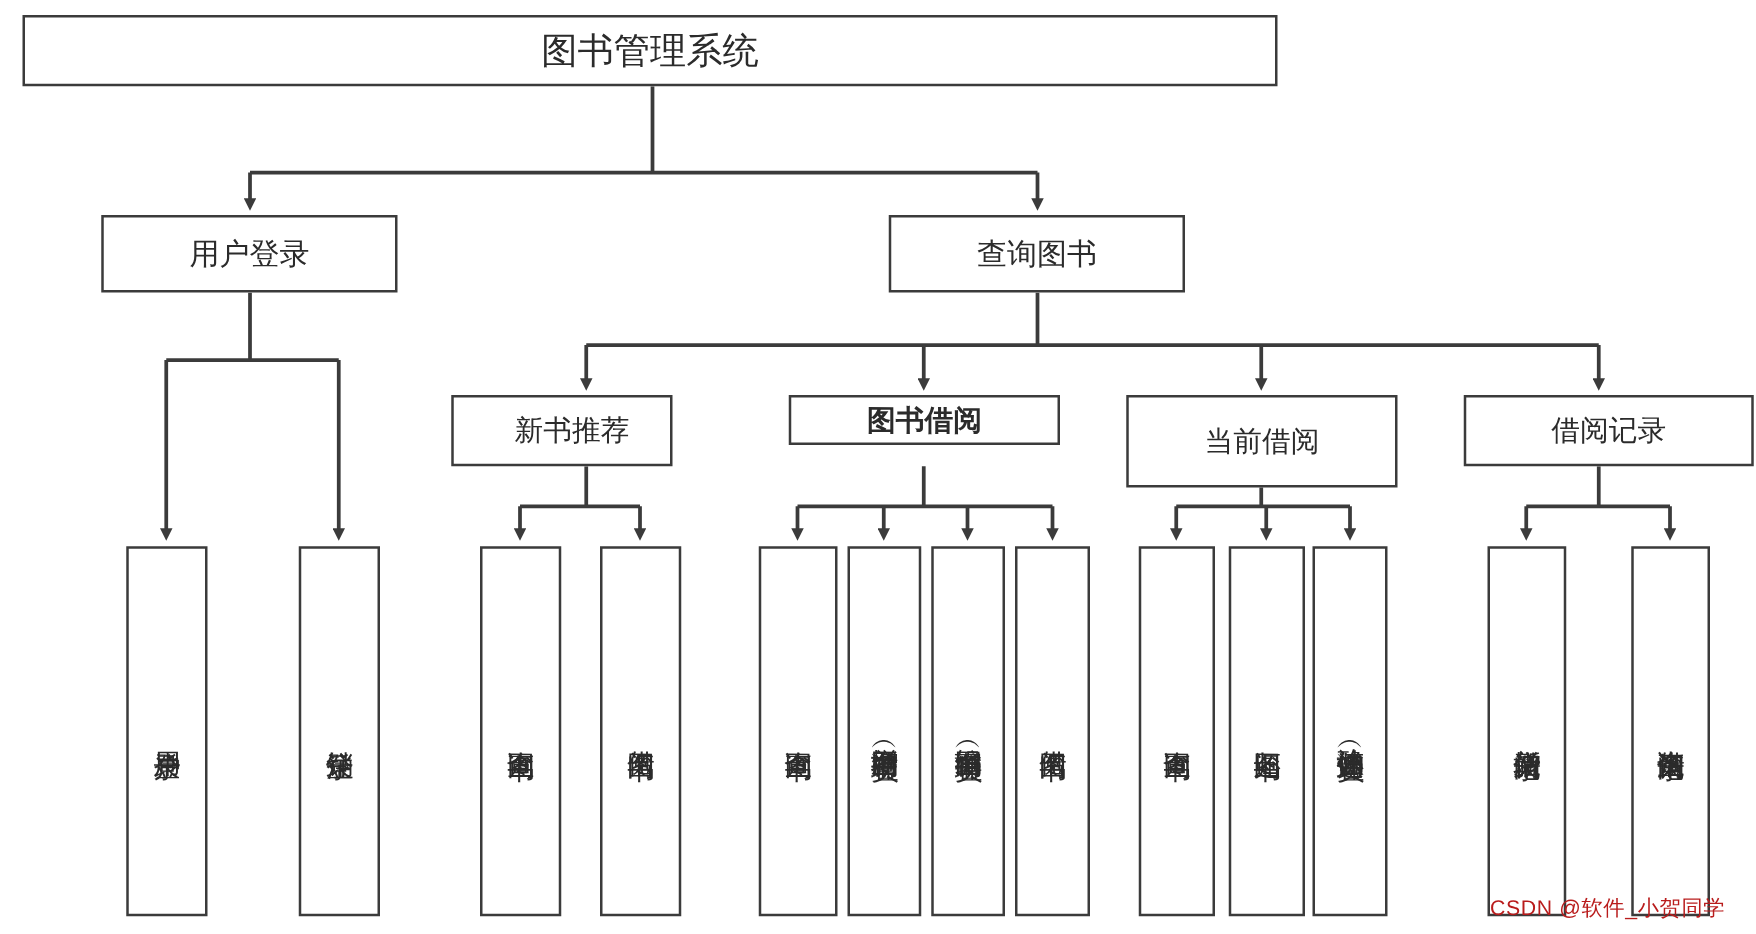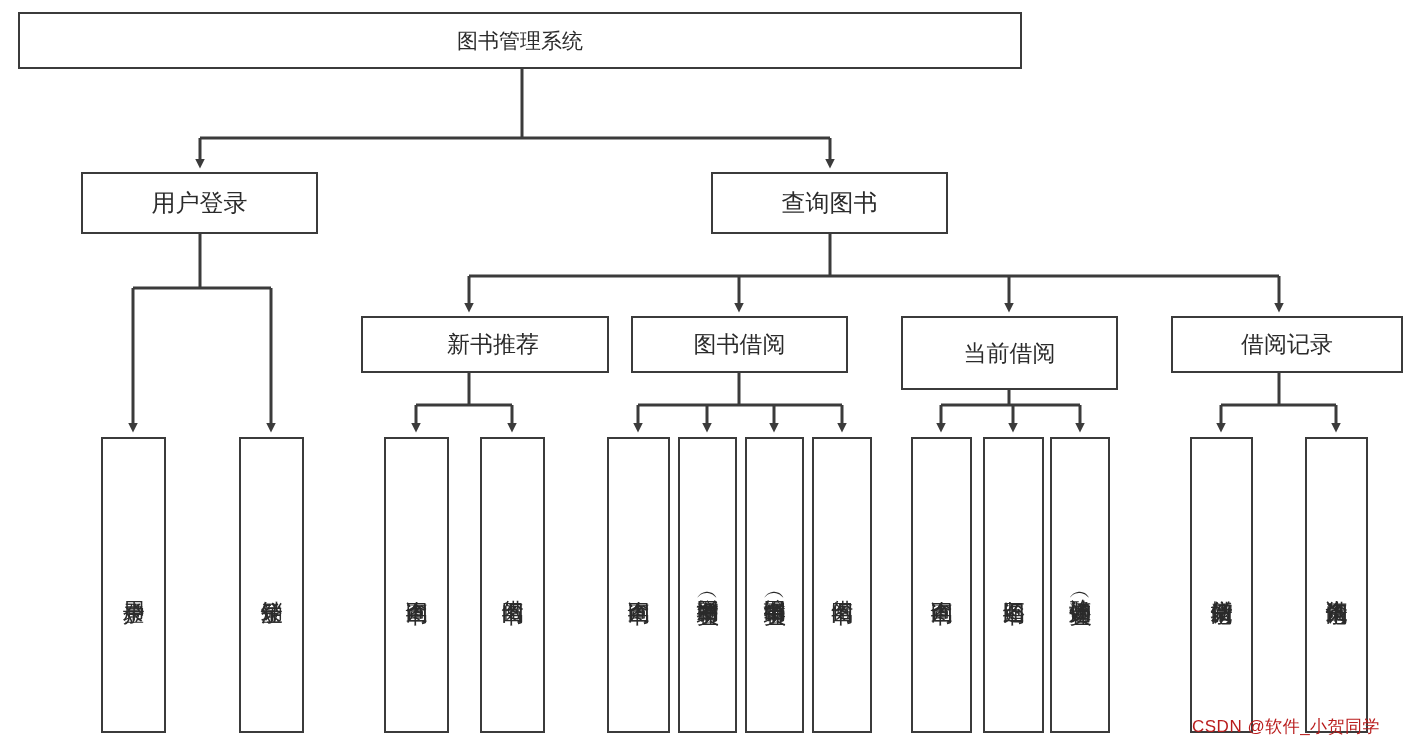--- a/index.html
+++ b/index.html
@@ -31,21 +31,21 @@
     background: #ffffff;
     border: 2px solid #3b3b3b;
     display: flex;
     align-items: center;
     justify-content: center;
     color: #2b2b2b;
     text-align: center;
     z-index: 2;
   }
   .node.root {
-    font-size: 21px;
+    font-size: 29px;
   }
   .node.level2 {
     font-size: 24px;
   }
   .node.level3 {
     font-size: 23px;
   }
   .node.leaf {
     font-size: 22px;
     writing-mode: vertical-rl;
@@ -131,24 +131,24 @@
     <span>图书管理系统</span>
   </div>
 
   <div class="node level2" style="left:81px; top:172px; width:237px; height:62px;">
     <span>用户登录</span>
   </div>
   <div class="node level2" style="left:711px; top:172px; width:237px; height:62px;">
     <span>查询图书</span>
   </div>
 
-  <div class="node level3" style="left:361px; top:316px; width:248px; height:57px;padding-left:16px;">
+  <div class="node level3" style="left:361px; top:316px; width:177px; height:57px;padding-left:16px;">
     <span>新书推荐</span>
   </div>
-  <div class="node level3" style="left:631px; top:316px; width:217px; height:57px;">
+  <div class="node level3" style="left:631px; top:316px; width:217px; height:40px;font-weight:bold;">
     <span>图书借阅</span>
   </div>
   <div class="node level3" style="left:901px; top:316px; width:217px; height:74px;">
     <span>当前借阅</span>
   </div>
   <div class="node level3" style="left:1171px; top:316px; width:232px; height:57px;">
     <span>借阅记录</span>
   </div>
 
   <div class="node leaf" style="left:101px; top:437px; width:65px; height:296px;">

